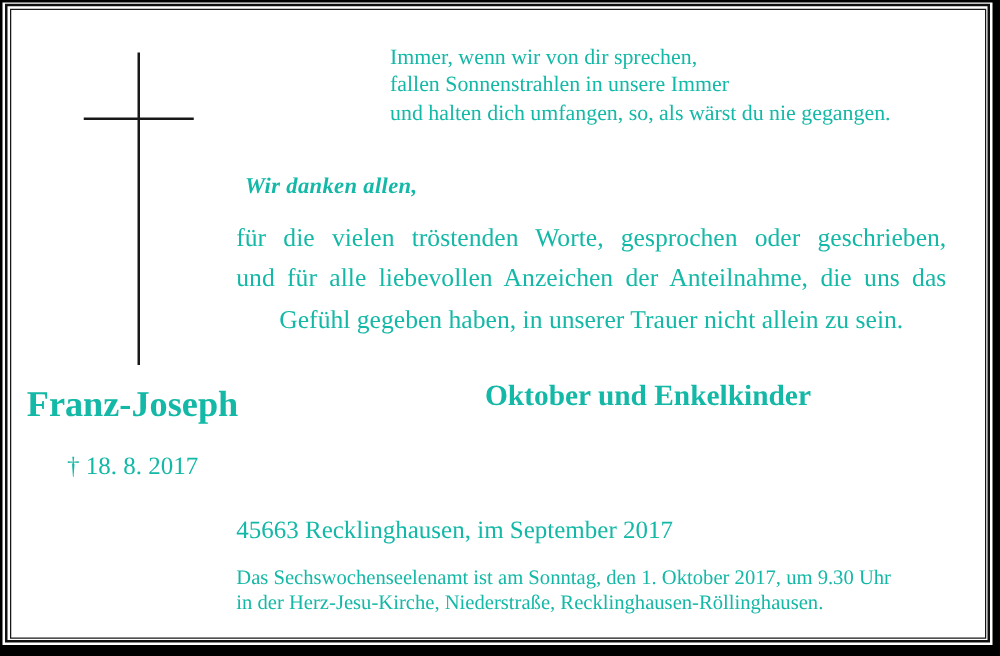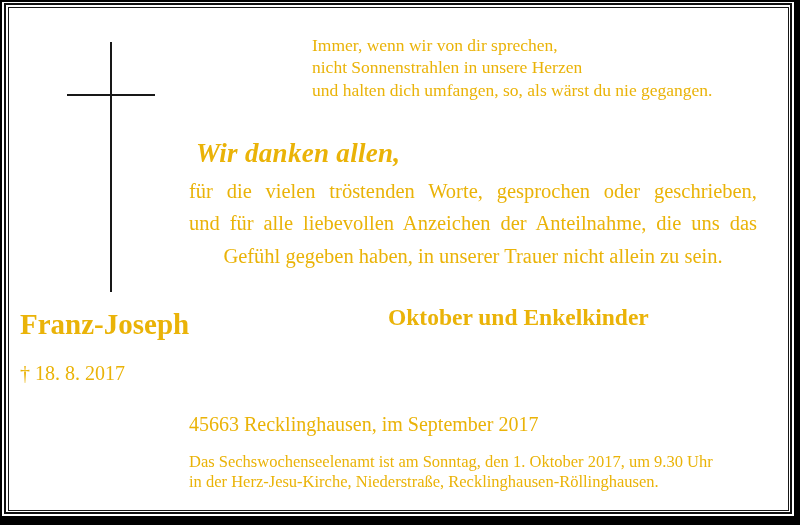--- a/index.html
+++ b/index.html
@@ -27,21 +27,21 @@
   .frame-outer {
     position: absolute;
     left: 4px; top: 3px; right: 8px; bottom: 11px;
     border: 2.5px solid #101010;
   }
   .frame-inner {
     position: absolute;
     inset: 1.5px;
     border: 1.4px solid #161616;
   }
-  .ink { color: #eab308; }
+  .ink { color: #14b8a6; }
 
   
   .cross-v {
     position: absolute;
     left: 109.5px; top: 42px;
     width: 2.6px; height: 250px;
     background: #181818;
   }
   .cross-h {
     position: absolute;
@@ -54,21 +54,21 @@
     position: absolute;
     left: 312px; top: 34px;
     font-size: 17.5px;
     line-height: 22.3px;
     white-space: nowrap;
   }
 
   .headline {
     position: absolute;
     left: 196px; top: 138px;
-    font-size: 27px;
+    font-size: 18px;
     font-weight: bold;
     font-style: italic;
     letter-spacing: 0.3px;
     white-space: nowrap;
   }
 
   .thanks {
     position: absolute;
     left: 189px; top: 175px;
     width: 568px;
@@ -80,22 +80,23 @@
     text-align-last: justify;
     white-space: normal;
   }
   .thanks .lline {
     text-align: center;
     white-space: nowrap;
   }
 
   .deceased {
     position: absolute;
-    left: 20px; top: 305px;
+    left: 8px; top: 305px;
     width: 196px;
+    text-align: center;
   }
   .deceased .name-line {
     font-size: 29px;
     font-weight: bold;
     line-height: 39px;
     white-space: nowrap;
   }
   .deceased .death-date {
     font-size: 20px;
     line-height: 26px;
@@ -138,21 +139,21 @@
     <div class="frame-inner"></div>
   </div>
 
   <div>
     <div class="cross-v"></div>
     <div class="cross-h"></div>
   </div>
 
   <div class="poem ink">
     <div>Immer, wenn wir von dir sprechen,</div>
-    <div>nicht Sonnenstrahlen in unsere Herzen</div>
+    <div>fallen Sonnenstrahlen in unsere Immer</div>
     <div>und halten dich umfangen, so, als wärst du nie gegangen.</div>
   </div>
 
   <div class="headline ink">Wir danken allen,</div>
 
   <div class="thanks ink">
     <div class="jline">für die vielen tröstenden Worte, gesprochen oder geschrieben,</div>
     <div class="jline">und für alle liebevollen Anzeichen der Anteilnahme, die uns das</div>
     <div class="lline">Gefühl gegeben haben, in unserer Trauer nicht allein zu sein.</div>
   </div>

